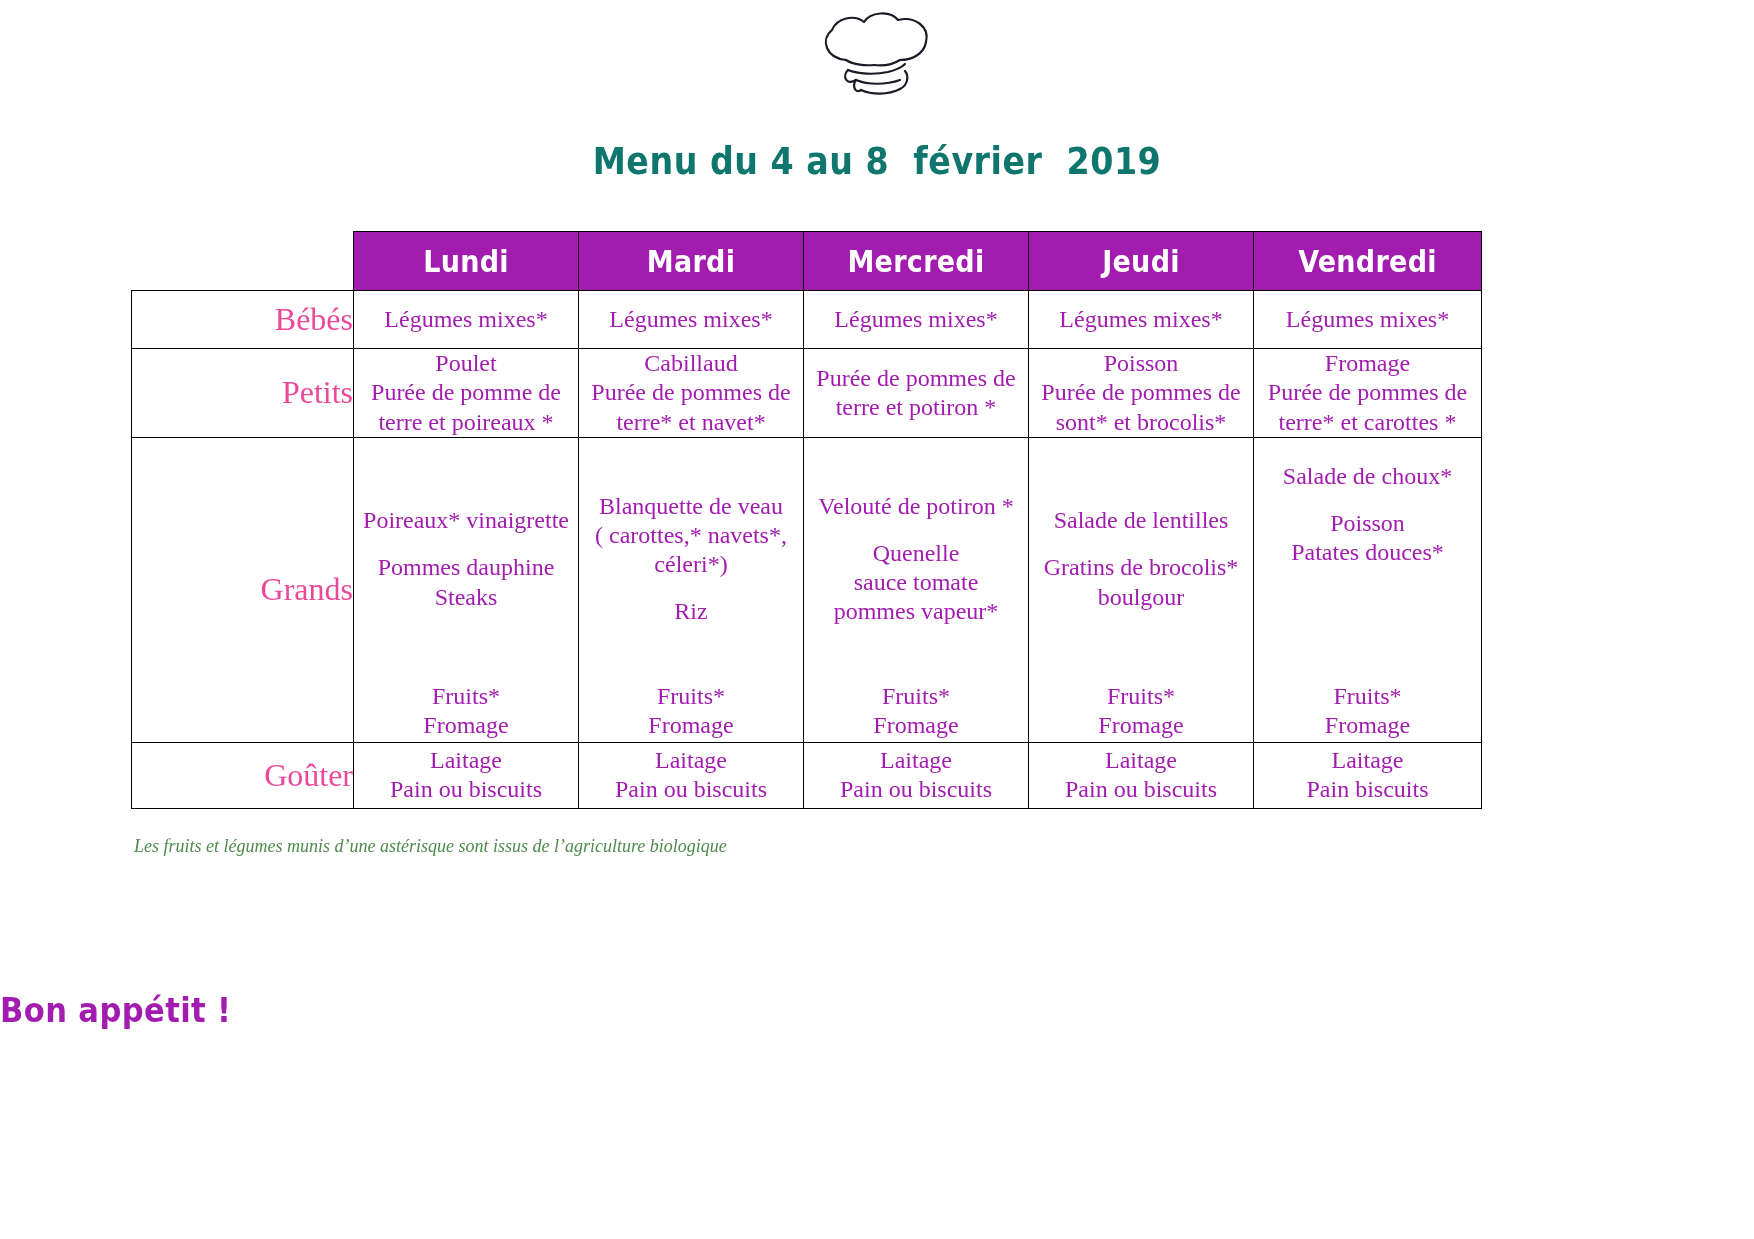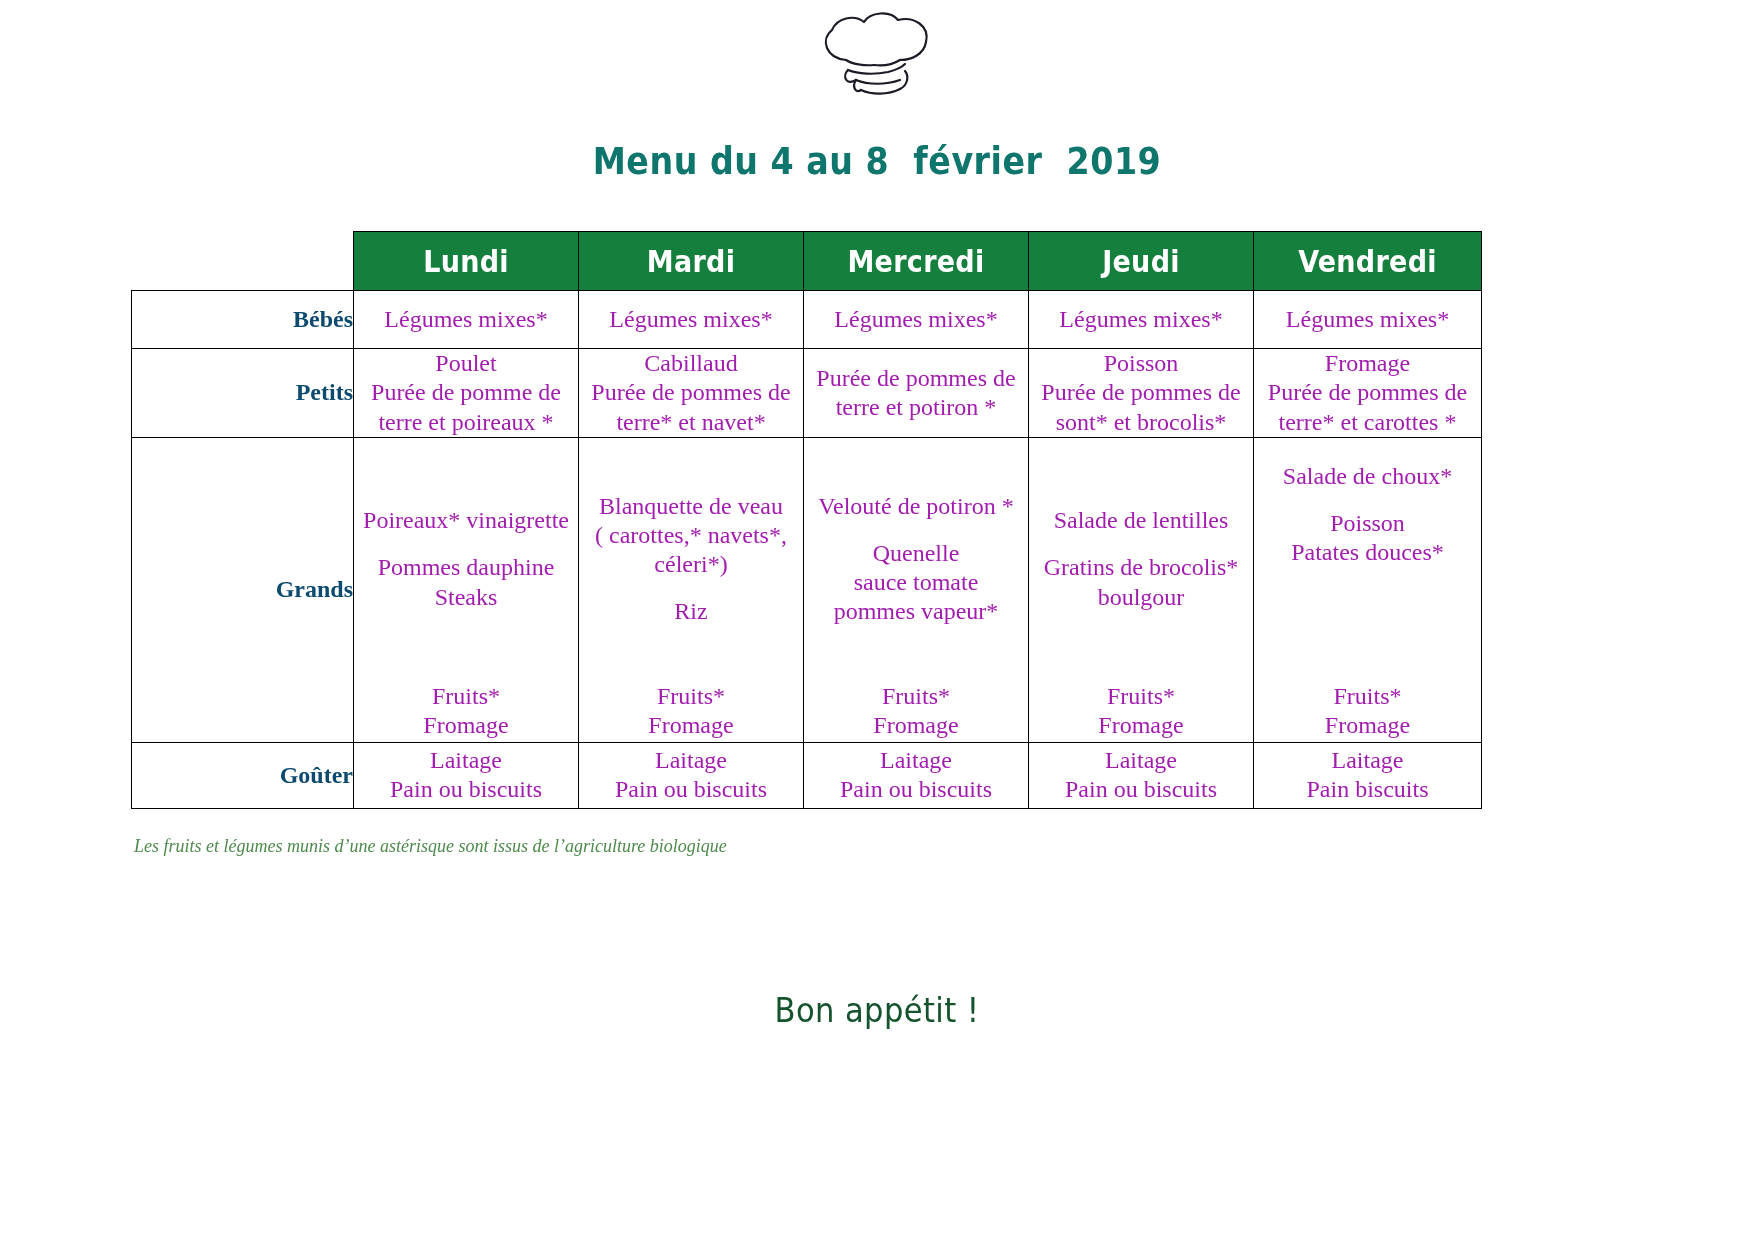--- a/index.html
+++ b/index.html
@@ -57,42 +57,41 @@
   col.c-label { width: 222px; }
   col.c-day   { width: 225px; }
   col.c-day-l { width: 228px; }
 
   
   .hdr-blank {
     border: none;
     background: #ffffff;
   }
   .hdr-day {
-    background: #15803d;
+    background: #a21caf;
     color: #ffffff;
     font-family: "DejaVu Sans Condensed", "Liberation Sans Narrow", "Liberation Sans", sans-serif;
     font-size: 30px;
     font-weight: bold;
     text-align: center;
     height: 58px;
     vertical-align: middle;
     border: 1.6px solid #000000;
     letter-spacing: 0.3px;
   }
 
   
   .rowlabel {
-    color: #0c4a6e;
+    color: #ec4899;
     font-family: "Liberation Serif", serif;
-    font-size: 24px;
+    font-size: 32px;
     text-align: right;
     padding-right: 22px;
     vertical-align: middle;
     border: 1.6px solid #000000;
-    font-weight: bold;
   }
   .rowlabel.no-bottom { border-bottom: none; }
 
   .cell {
     border: 1.6px solid #000000;
     text-align: center;
     vertical-align: middle;
     font-family: "Liberation Serif", serif;
     font-size: 24px;
     line-height: 1.22;
@@ -120,25 +119,24 @@
     color: #4E8A4C;
     white-space: nowrap;
   }
 
   
   .bonappetit {
     position: absolute;
     left: 0;
     top: 990px;
     width: 1754px;
-    text-align: center;
     font-family: "DejaVu Sans Condensed", "Liberation Sans Narrow", "Liberation Sans", sans-serif;
     font-size: 34px;
-    font-weight: normal;
-    color: #14532d;
+    font-weight: bold;
+    color: #a21caf;
     letter-spacing: 0.4px;
   }
 
   .nl { display: block; }
   .sp { display: block; height: 0.75em; }
 </style>
 </head>
 <body>
 
 <div class="logo-wrap">

